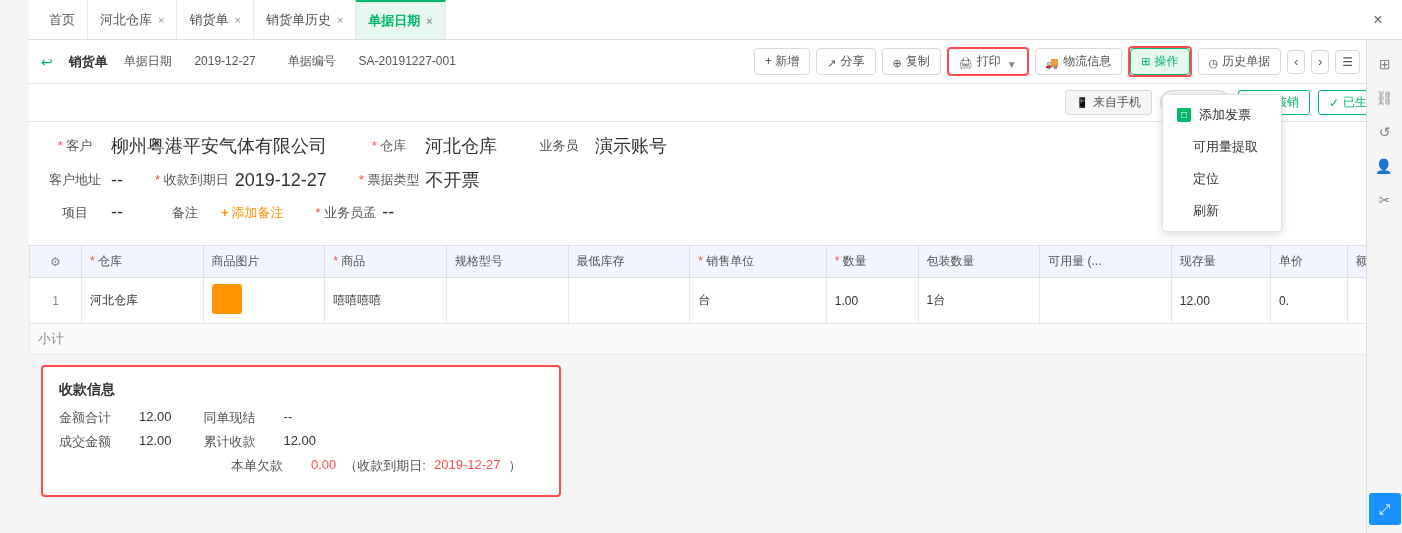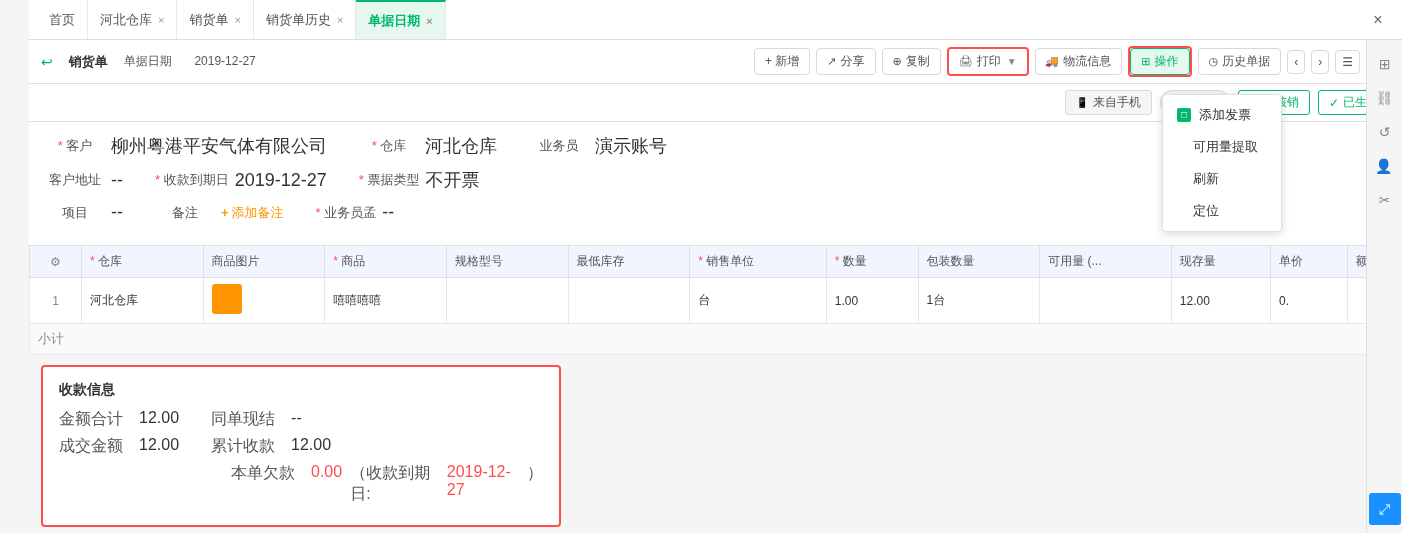--- a/index.html
+++ b/index.html
@@ -39,21 +39,21 @@
       display: flex; align-items: center; gap: 16px; flex: 1;
     }
     .doc-icon { color: #00b96b; font-size: 14px; }
     .doc-type-label { font-weight: bold; color: #333; }
     .doc-meta { color: #555; font-size: 12px; }
     .doc-meta span { margin-right: 16px; }
     .toolbar-actions {
       display: flex; align-items: center; gap: 6px;
     }
     .btn-toolbar {
-      display: flex; align-items: center; gap: 4px;
+      display: flex; align-items: flex-end; gap: 4px;
       padding: 4px 10px; border: 1px solid #d9d9d9; border-radius: 4px;
       background: #fff; cursor: pointer; font-size: 12px; color: #555;
       white-space: nowrap;
     }
     .btn-toolbar.highlight { border: 2px solid #ff4d4f; }
 
     
     .status-bar {
       display: flex; align-items: center; justify-content: flex-end;
       gap: 8px; padding: 6px 12px; background: #fff;
@@ -119,21 +119,21 @@
     }
 
     
     .payment-section {
       border: 2px solid #ff4d4f; border-radius: 4px;
       margin: 10px 12px; padding: 14px 16px; background: #fff;
       max-width: 520px;
     }
     .payment-title { font-weight: bold; font-size: 14px; margin-bottom: 10px; }
     .payment-row {
-      display: flex; gap: 32px; margin-bottom: 6px; font-size: 16px;
+      display: flex; gap: 32px; margin-bottom: 6px; font-size: 13px;
     }
     .payment-item { display: flex; gap: 8px; }
     .payment-label { color: #555; min-width: 72px; }
     .payment-val { color: #333; }
     .payment-val.red { color: #ff4d4f; }
     .right-icon {
       width: 32px; height: 32px; display: flex; align-items: center;
       justify-content: center; cursor: pointer; border-radius: 3px;
       color: #888; font-size: 14px;
     }
@@ -190,20 +190,24 @@
     <div class="win-close">×</div>
   </div>
 
   <div class="toolbar">
     <div class="doc-title-area">
       <span class="doc-icon">↩</span>
       <span class="doc-type-label">销货单</span>
       <span class="doc-meta">
         <span>单据日期</span>&nbsp;
         <span>2019-12-27</span>
+      </span>
+      <span class="doc-meta">
+        <span>单据编号</span>&nbsp;
+        <span>SA-20191227-001</span>
       </span>
     </div>
     <div class="toolbar-actions">
       <button class="btn-toolbar">
         <span>+ 新增</span>
       </button>
       <button class="btn-toolbar">
         <span style="font-size:11px;">↗</span>
         <span>分享</span>
       </button>
@@ -392,25 +396,25 @@
     <div class="dropdown-item">
       <span style="width:14px;height:14px;background:#00b96b;border-radius:2px;display:inline-block;font-size:10px;color:#fff;text-align:center;line-height:14px;">□</span>
       <span>添加发票</span>
     </div>
     <div class="dropdown-item">
       <span style="width:8px;display:inline-block;"></span>
       <span>可用量提取</span>
     </div>
     <div class="dropdown-item">
       <span style="width:8px;display:inline-block;"></span>
-      <span>刷新</span>
+      <span>定位</span>
     </div>
     <div class="dropdown-item">
       <span style="width:8px;display:inline-block;"></span>
-      <span>定位</span>
+      <span>刷新</span>
     </div>
   </div>
 
   <div style="position:absolute; right:0; top:40px; width:36px; background:#f5f5f5; border-left:1px solid #e0e0e0; display:flex; flex-direction:column; align-items:center; gap:2px; padding:8px 0; min-height:493px;">
     <div class="right-icon">⊞</div>
     <div class="right-icon">⛓</div>
     <div class="right-icon">↺</div>
     <div class="right-icon">👤</div>
     <div class="right-icon">✂</div>
     <div class="right-icon active" style="background:#1890ff; color:#fff; margin-top:auto;">⤢</div>

